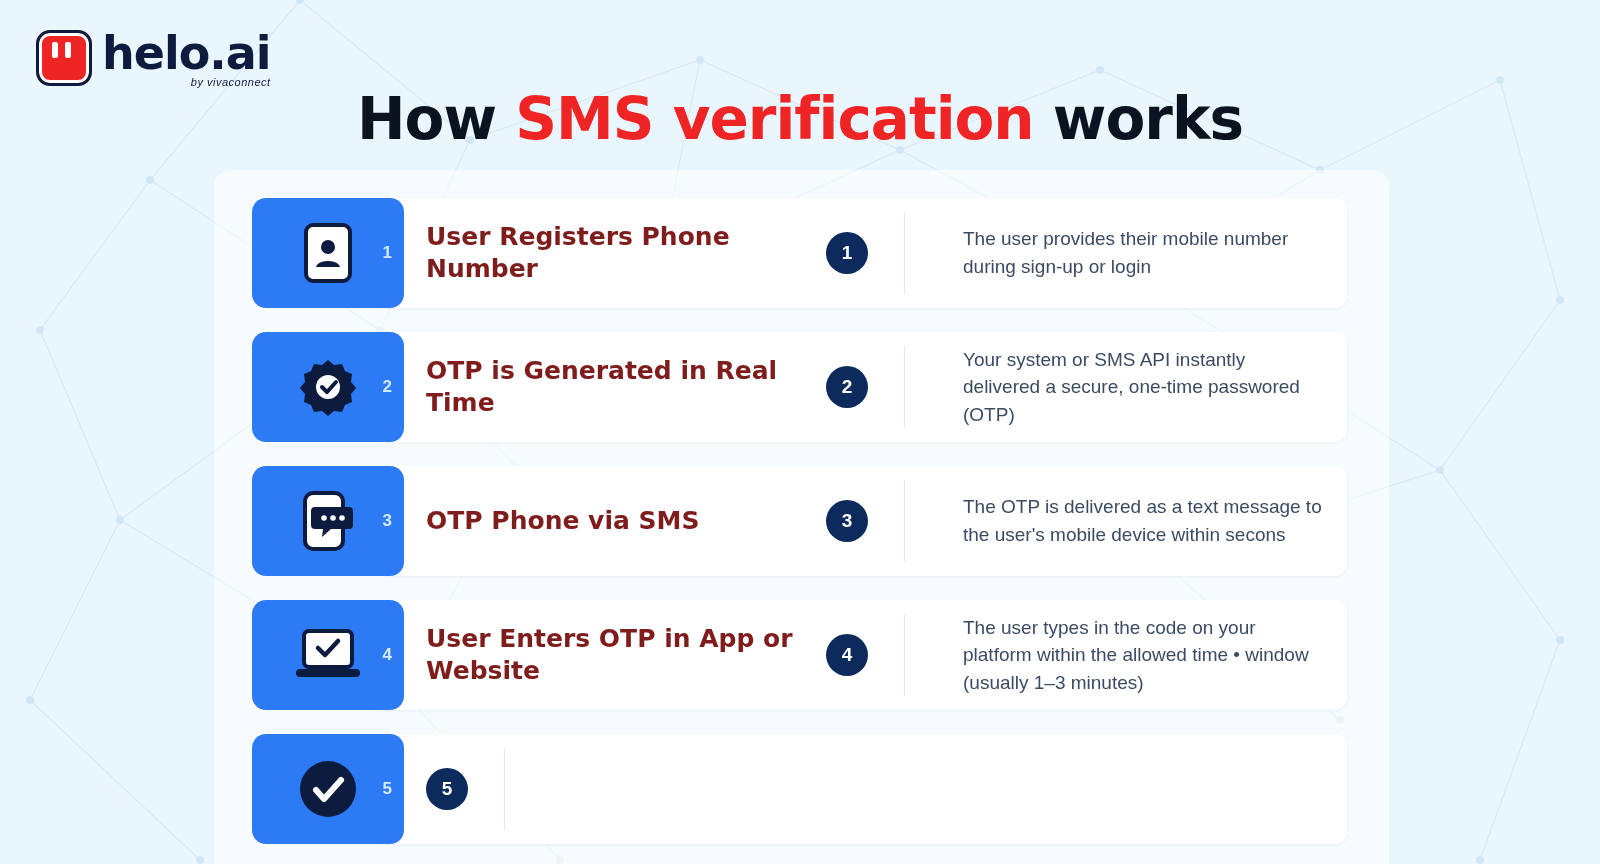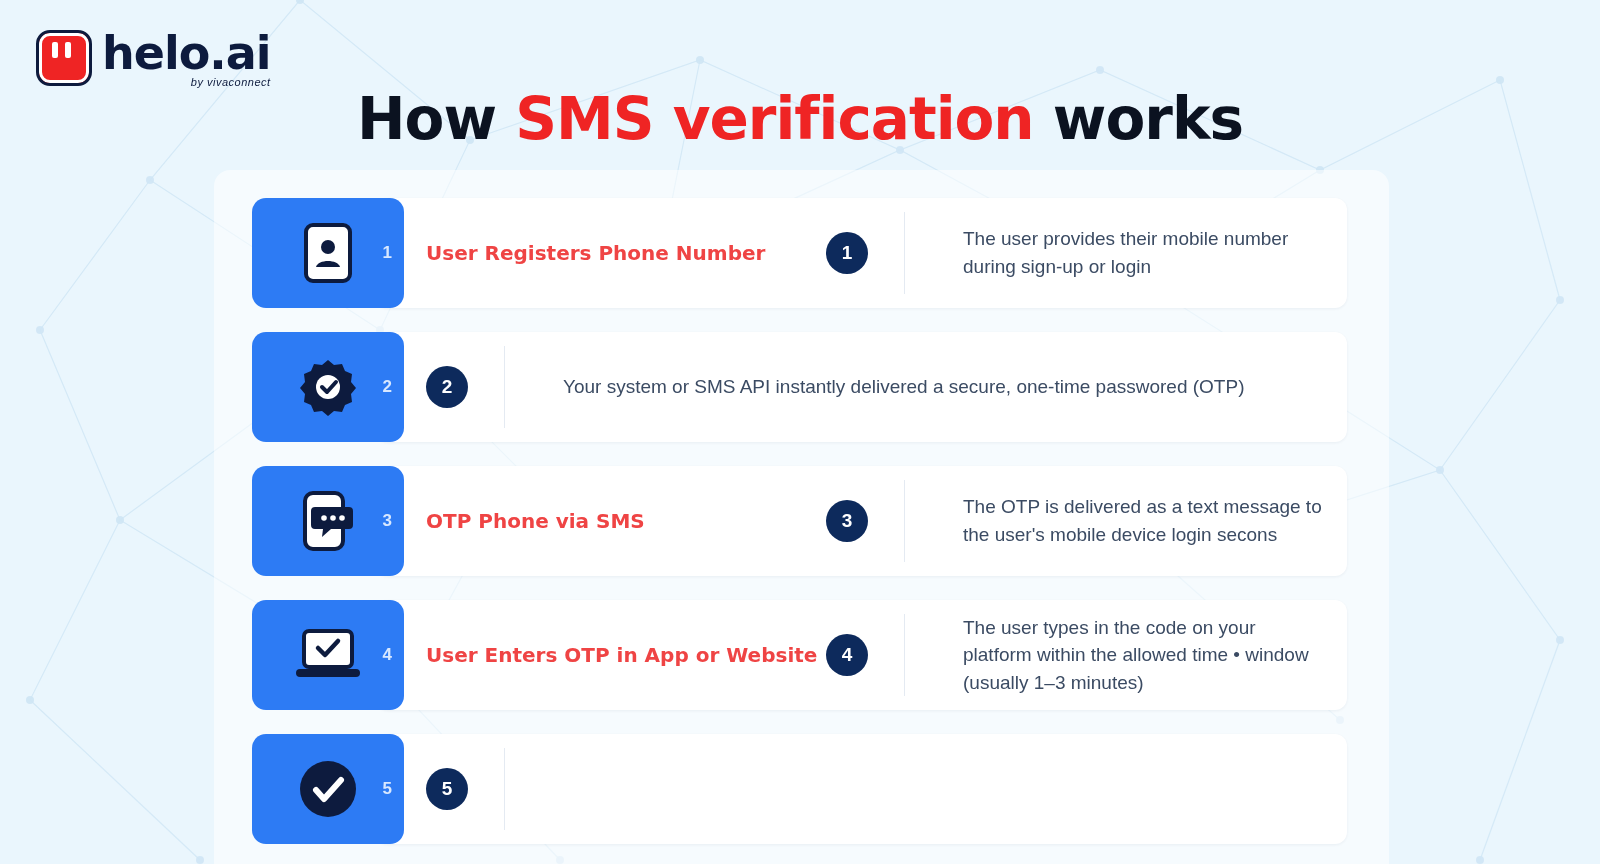--- a/index.html
+++ b/index.html
@@ -145,23 +145,23 @@
     background: #ffffff;
     border-radius: 12px;
     margin-left: -28px;
     padding-left: 50px;
     display: flex;
     align-items: center;
     box-shadow: 0 1px 3px rgba(13,27,62,0.06);
   }
   .step-title {
     width: 400px;
-    font-size: 20px;
-    font-weight: bold;
-    color: #ef4444;
+    font-size: 25px;
+    font-weight: bold;
+    color: #7f1d1d;
     line-height: 1.3;
     font-family: "DejaVu Sans", sans-serif;
   }
   .badge {
     width: 42px;
     height: 42px;
     border-radius: 50%;
     background: #0d2a5c;
     color: #ffffff;
     font-size: 19px;
@@ -270,20 +270,21 @@
     <div class="step">
       <div class="step-icon">
         <svg width="62" height="62" viewBox="0 0 62 62">
           <path d="M31 4l6 5 8-1 3 7 7 3-1 8 5 6-5 6 1 8-7 3-3 7-8-1-6 5-6-5-8 1-3-7-7-3 1-8-5-6 5-6-1-8 7-3 3-7 8 1z" fill="#0d1b3e"></path>
           <circle cx="31" cy="31" r="12" fill="#ffffff"></circle>
           <path d="M25 31l5 5 9-10" stroke="#0d1b3e" stroke-width="4" fill="none" stroke-linecap="round" stroke-linejoin="round"></path>
         </svg>
         <span class="step-num-small">2</span>
       </div>
       <div class="step-body">
+        <div class="step-title">OTP is Generated in Real Time</div>
         <div class="badge-wrap">
           <div class="badge">2</div>
         </div>
         <div class="divider"></div>
         <div class="step-desc">Your system or SMS API instantly delivered a secure, one-time passwored (OTP)</div>
       </div>
     </div>
 
     <div class="step">
       <div class="step-icon">
@@ -295,21 +296,21 @@
           <circle cx="43" cy="29" r="2.8" fill="#ffffff"></circle>
         </svg>
         <span class="step-num-small">3</span>
       </div>
       <div class="step-body">
         <div class="step-title">OTP Phone via SMS</div>
         <div class="badge-wrap">
           <div class="badge">3</div>
         </div>
         <div class="divider"></div>
-        <div class="step-desc">The OTP is delivered as a text message to the user's mobile device login secons</div>
+        <div class="step-desc">The OTP is delivered as a text message to the user's mobile device within secons</div>
       </div>
     </div>
 
     <div class="step">
       <div class="step-icon">
         <svg width="68" height="56" viewBox="0 0 68 56">
           <rect x="10" y="4" width="48" height="36" rx="5" fill="#ffffff" stroke="#0d1b3e" stroke-width="4"></rect>
           <path d="M24 21l7 7 13-14" stroke="#0d1b3e" stroke-width="4.5" fill="none" stroke-linecap="round" stroke-linejoin="round"></path>
           <rect x="2" y="42" width="64" height="8" rx="4" fill="#0d1b3e"></rect>
         </svg>

